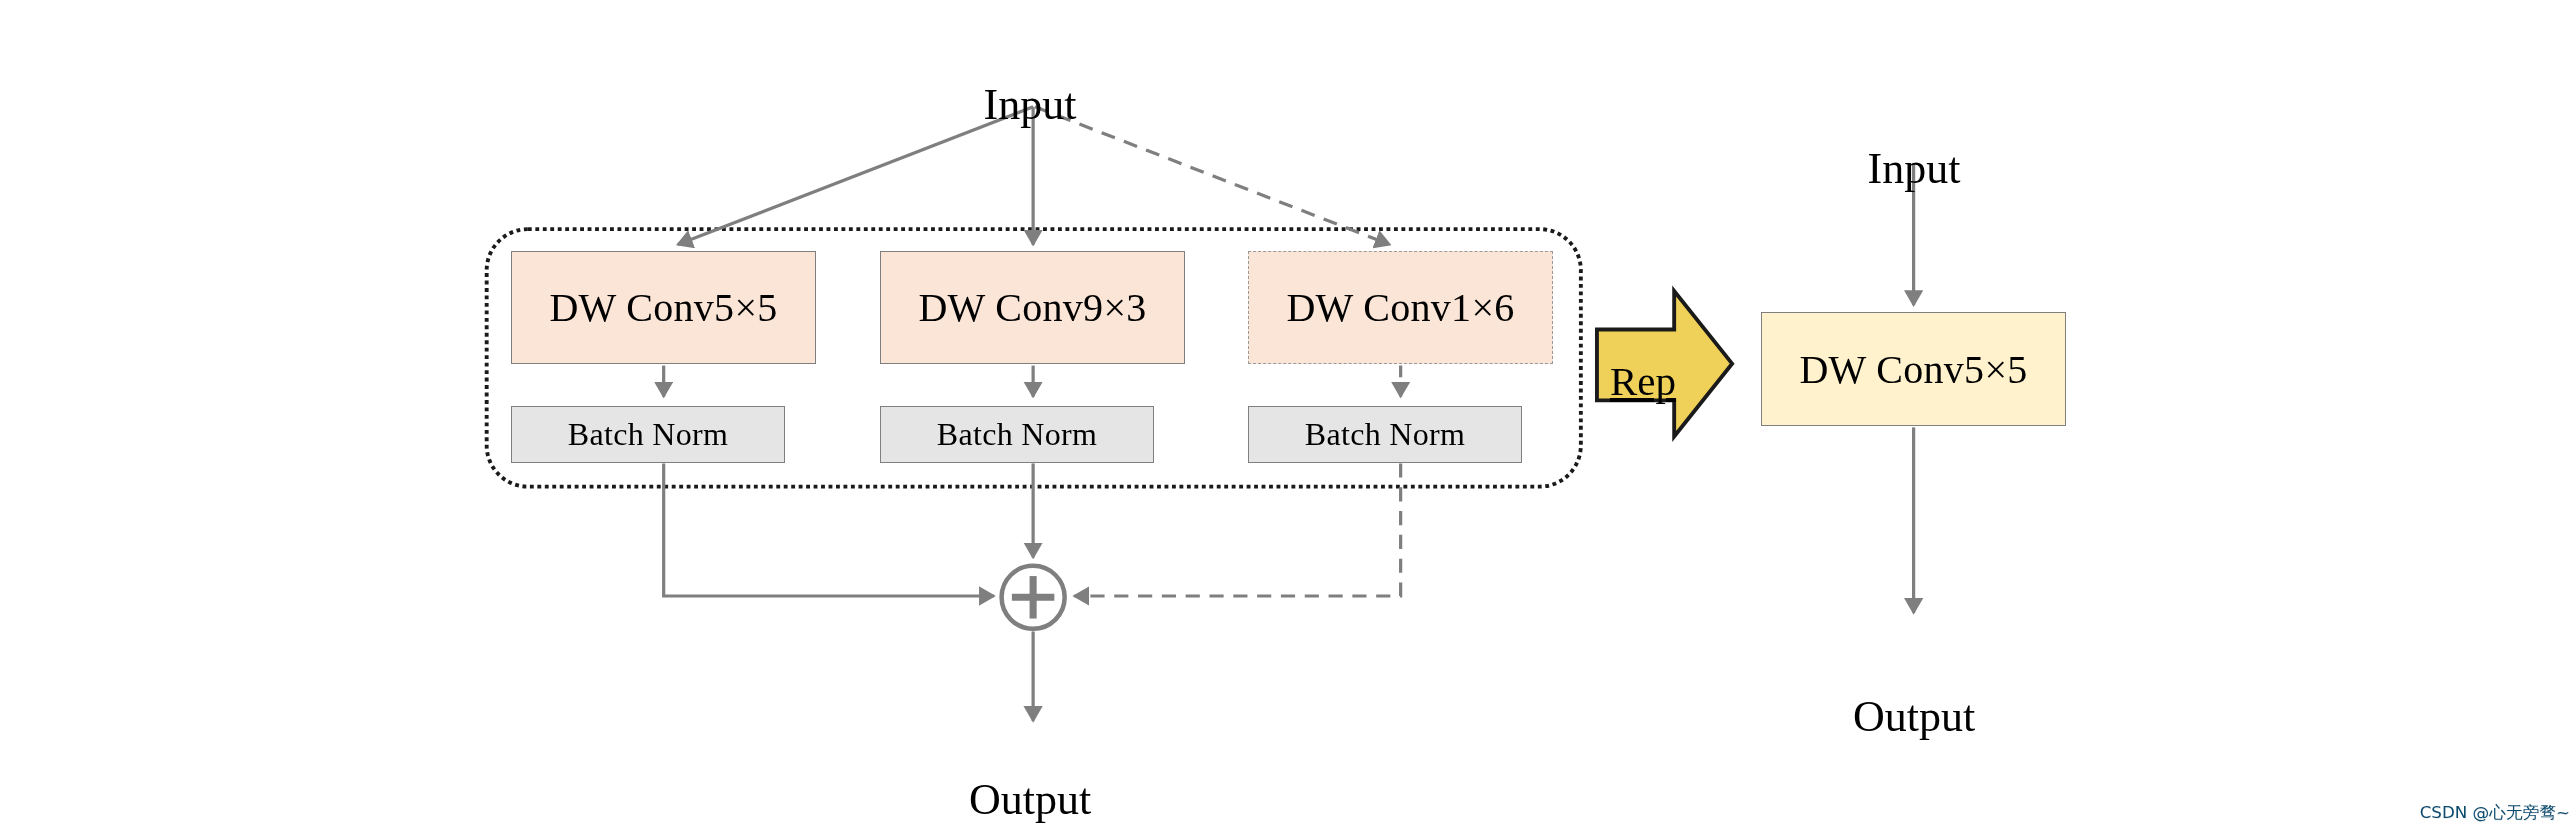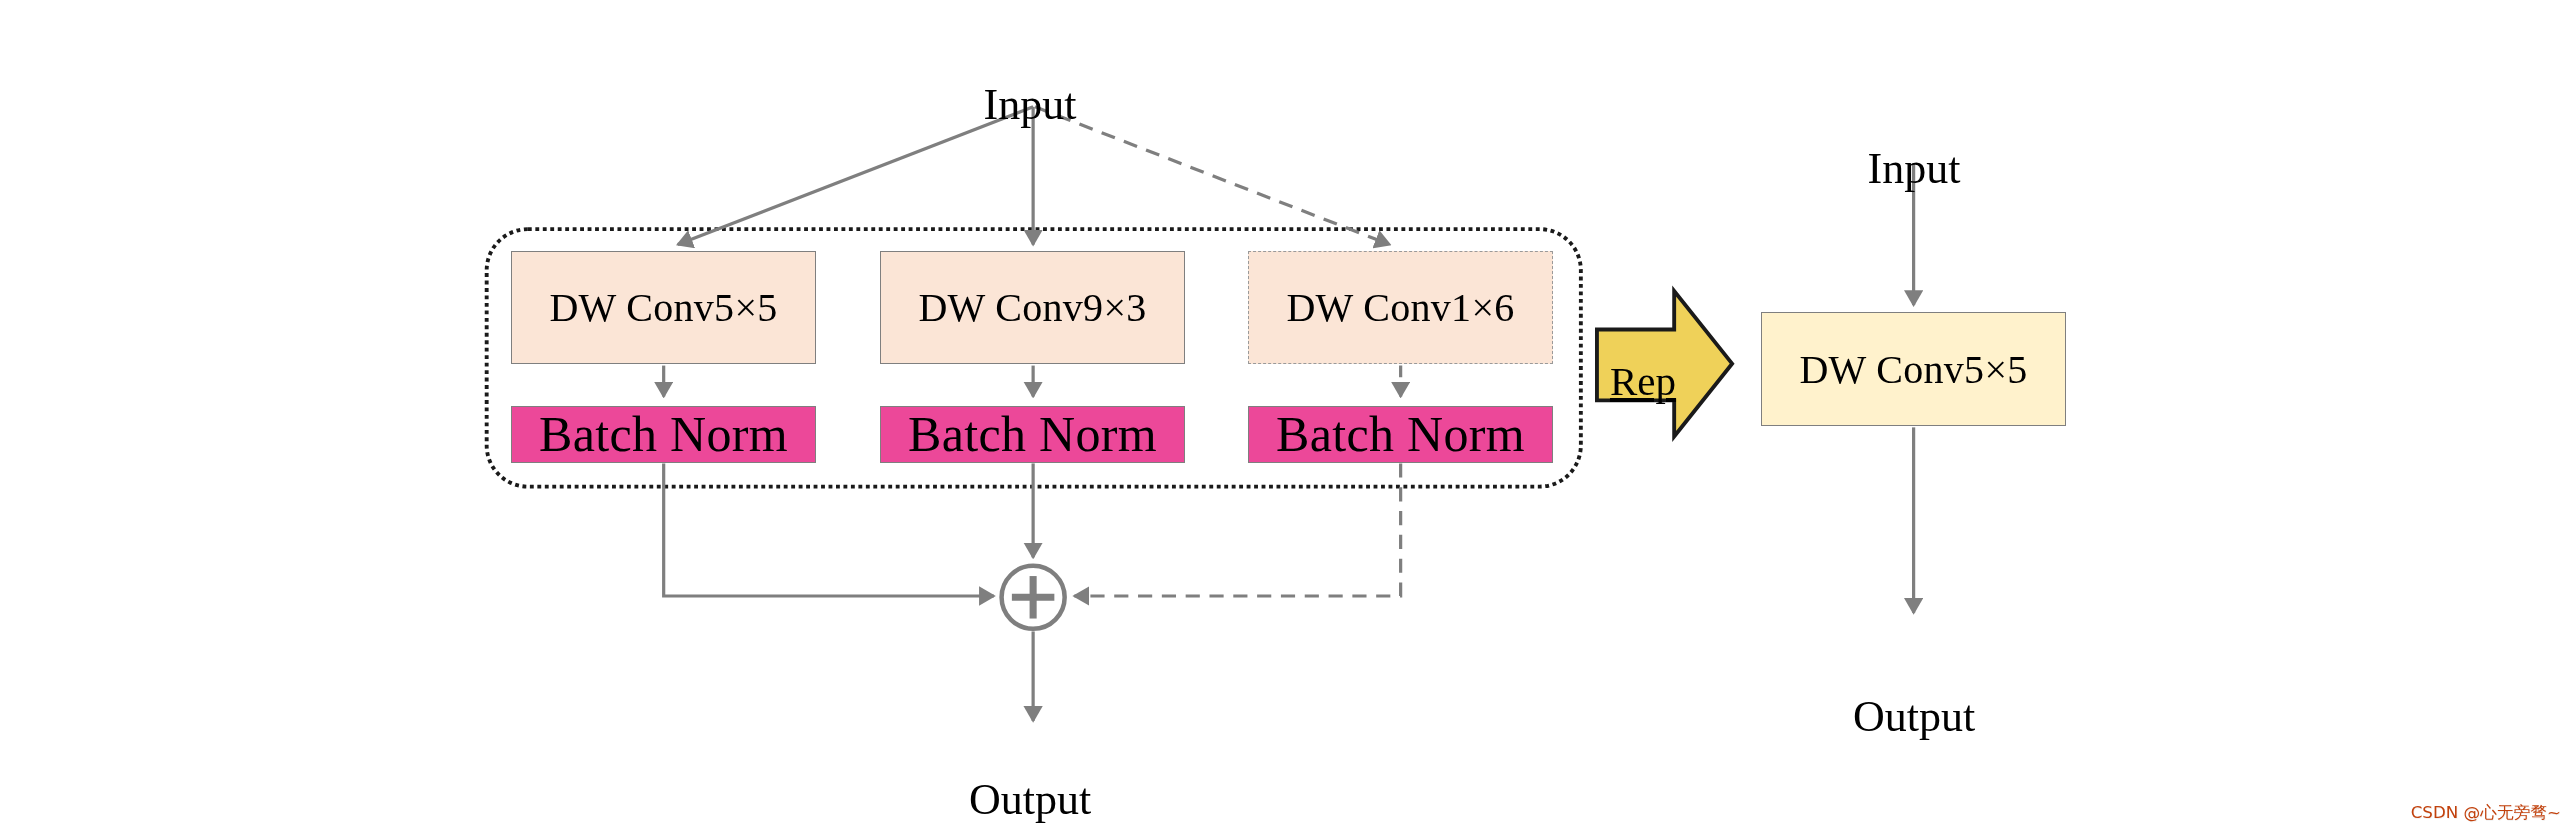--- a/index.html
+++ b/index.html
@@ -19,43 +19,43 @@
     text-align:center;
     font-size:40px;line-height:53px;
     letter-spacing:0.3px;
   }
   .conv-box{
     width:305px;height:113px;top:251px;
     background:#FBE5D6;border:1.9px solid #7F7F7F;
   }
   .conv-box.dashed{border:1.9px dashed #9a9a9a;}
   .bn-box{
-    width:305px;height:57px;top:406px;
-    background:#ec4899;border:1.9px solid #7F7F7F;
-    font-size:50px;line-height:39px;
+    width:274px;height:57px;top:406px;
+    background:#e5e5e5;border:1.9px solid #7F7F7F;
+    font-size:32px;line-height:39px;
   }
   .deploy-box{
     left:1761px;top:312px;width:305px;height:114px;
     background:#FFF2CC;border:1.9px solid #7F7F7F;
   }
   .io-label{
     position:absolute;z-index:2;
     transform:translateX(-50%);
     font-size:44px;line-height:45px;white-space:nowrap;margin-top:33px;
   }
   .rep-label{
     position:absolute;z-index:3;
     transform:translateX(-50%);
     font-size:41px;line-height:43px;white-space:nowrap;
   }
   .watermark{
     position:absolute;z-index:4;
-    right:15px;bottom:5.2px;
+    right:6px;bottom:5.2px;
     font-family:"DejaVu Sans","Liberation Sans",sans-serif;
-    font-size:16.7px;color:#c2410c;
+    font-size:16.7px;color:#0c4a6e;
     text-shadow:0.6px 0.6px 0 #f2f2f2;
   }
 </style>
 </head>
 <body>
 
 <div class="canvas">
 
   <svg class="wires" width="2576" height="829" viewBox="0 0 4000 1288">
     <defs>

